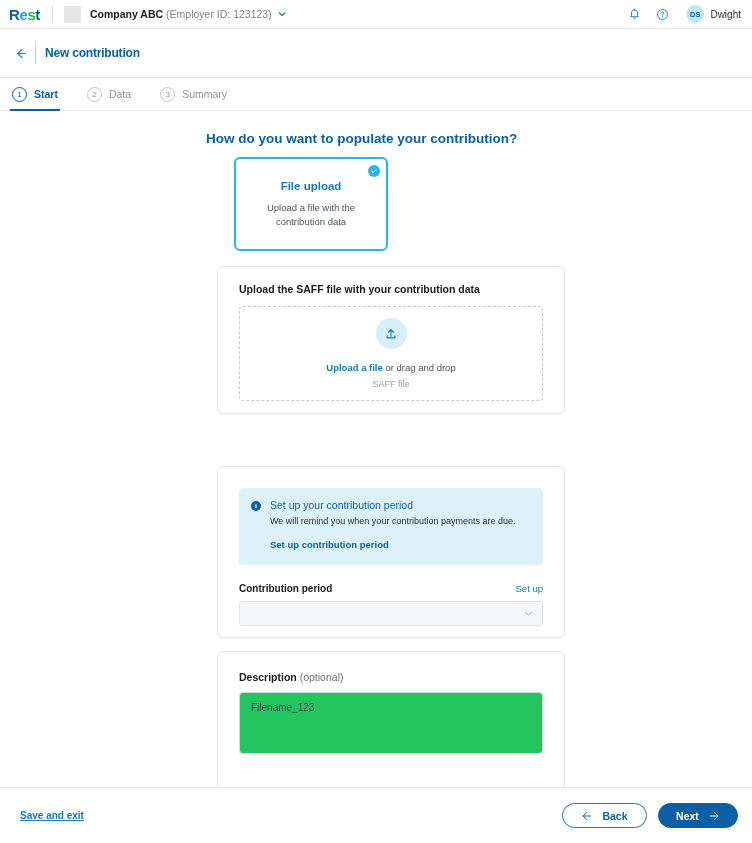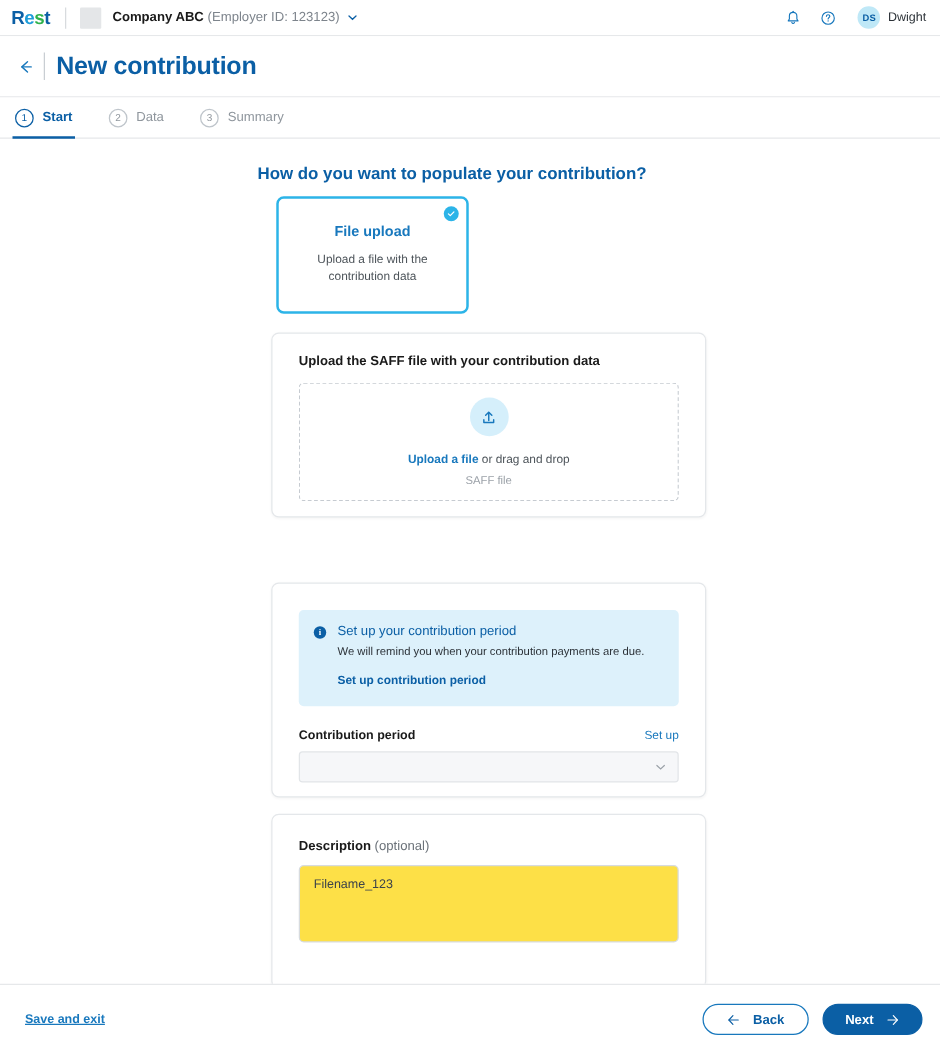--- a/index.html
+++ b/index.html
@@ -113,21 +113,21 @@
     align-items: center;
     justify-content: center;
     color: #1878bd;
   }
   .title-divider {
     width: 1px; height: 22px;
     background: #c9ced3;
     margin: 0 9px 0 5px;
   }
   .page-title {
-    font-size: 20px;
+    font-size: 12px;
     font-weight: bold;
     color: #0b5fa5;
     letter-spacing: -0.2px;
   }
 
   
   .stepper {
     position: absolute;
     top: 78px; left: 0;
     width: 752px; height: 33px;
@@ -188,21 +188,21 @@
     position: absolute;
     top: 20px; left: 206px;
     font-size: 13.5px;
     font-weight: bold;
     color: #0b5fa5;
   }
 
   
   .options {
     position: absolute;
-    top: 46px; left: 221px;
+    top: 46px; left: 234px;
     display: flex;
     gap: 27px;
     align-items: flex-end;
   }
   .option-card {
     width: 154px;
     height: 94px;
     border-radius: 6px;
     background: #ffffff;
     border: 1px solid #e2e5e8;
@@ -371,21 +371,21 @@
 
   .desc-label {
     padding: 19px 0 0 21px;
     font-size: 10.5px;
   }
   .desc-label b { color: #1a1a1a; }
   .desc-label span { color: #6b7279; font-weight: normal; }
   .textarea-box {
     margin: 9px 21px 0 21px;
     height: 62px;
-    background: #fde047;
+    background: #22c55e;
     border: 1px solid #d7dbdf;
     border-radius: 4px;
     padding: 9px 11px;
     font-size: 10px;
     color: #3c434a;
   }
 
   
   .footer {
     position: absolute;

